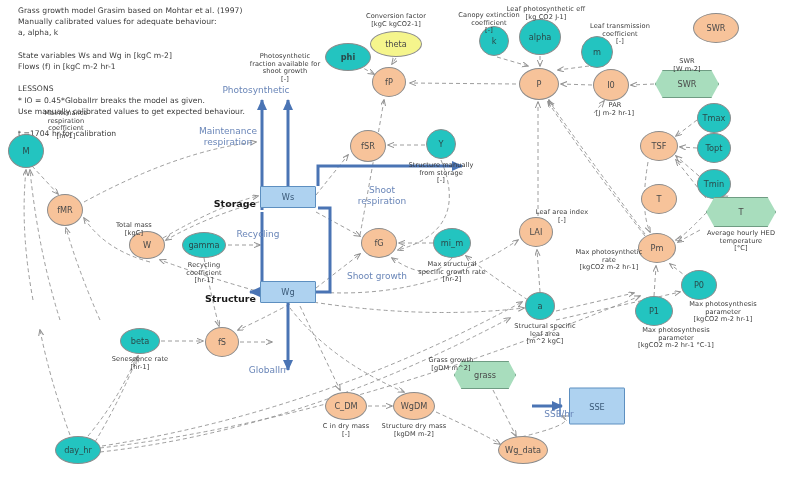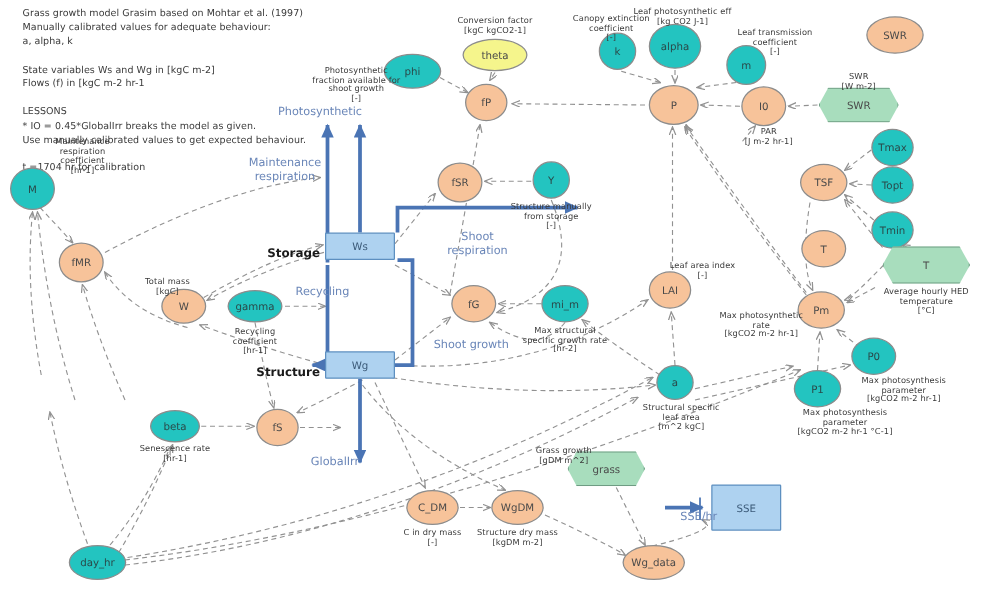--- a/index.html
+++ b/index.html
@@ -216,21 +216,21 @@
 State variables Ws and Wg in [kgC m-2]
 Flows (f) in [kgC m-2 hr-1
 
 LESSONS
 * IO = 0.45*GlobalIrr breaks the model as given.
 Use manually calibrated values to get expected behaviour.
 
 t =1704 hr for calibration</div>
 
   <div id="node-layer">
-      <div class="node ellipse param" style="left: 330px; top: 57px; width: 46px; height: 28px;">
+      <div class="node ellipse param" style="left: 348px; top: 57px; width: 46px; height: 28px; font-weight: bold;">
         <span>phi</span>
       </div>
       <div class="node ellipse theta" style="left: 396px; top: 44px; width: 52px; height: 26px;">
         <span>theta</span>
       </div>
       <div class="node ellipse aux" style="left: 389px; top: 82px; width: 34px; height: 30px;">
         <span>fP</span>
       </div>
       <div class="node ellipse param" style="left: 494px; top: 41px; width: 30px; height: 30px;">
         <span>k</span>

